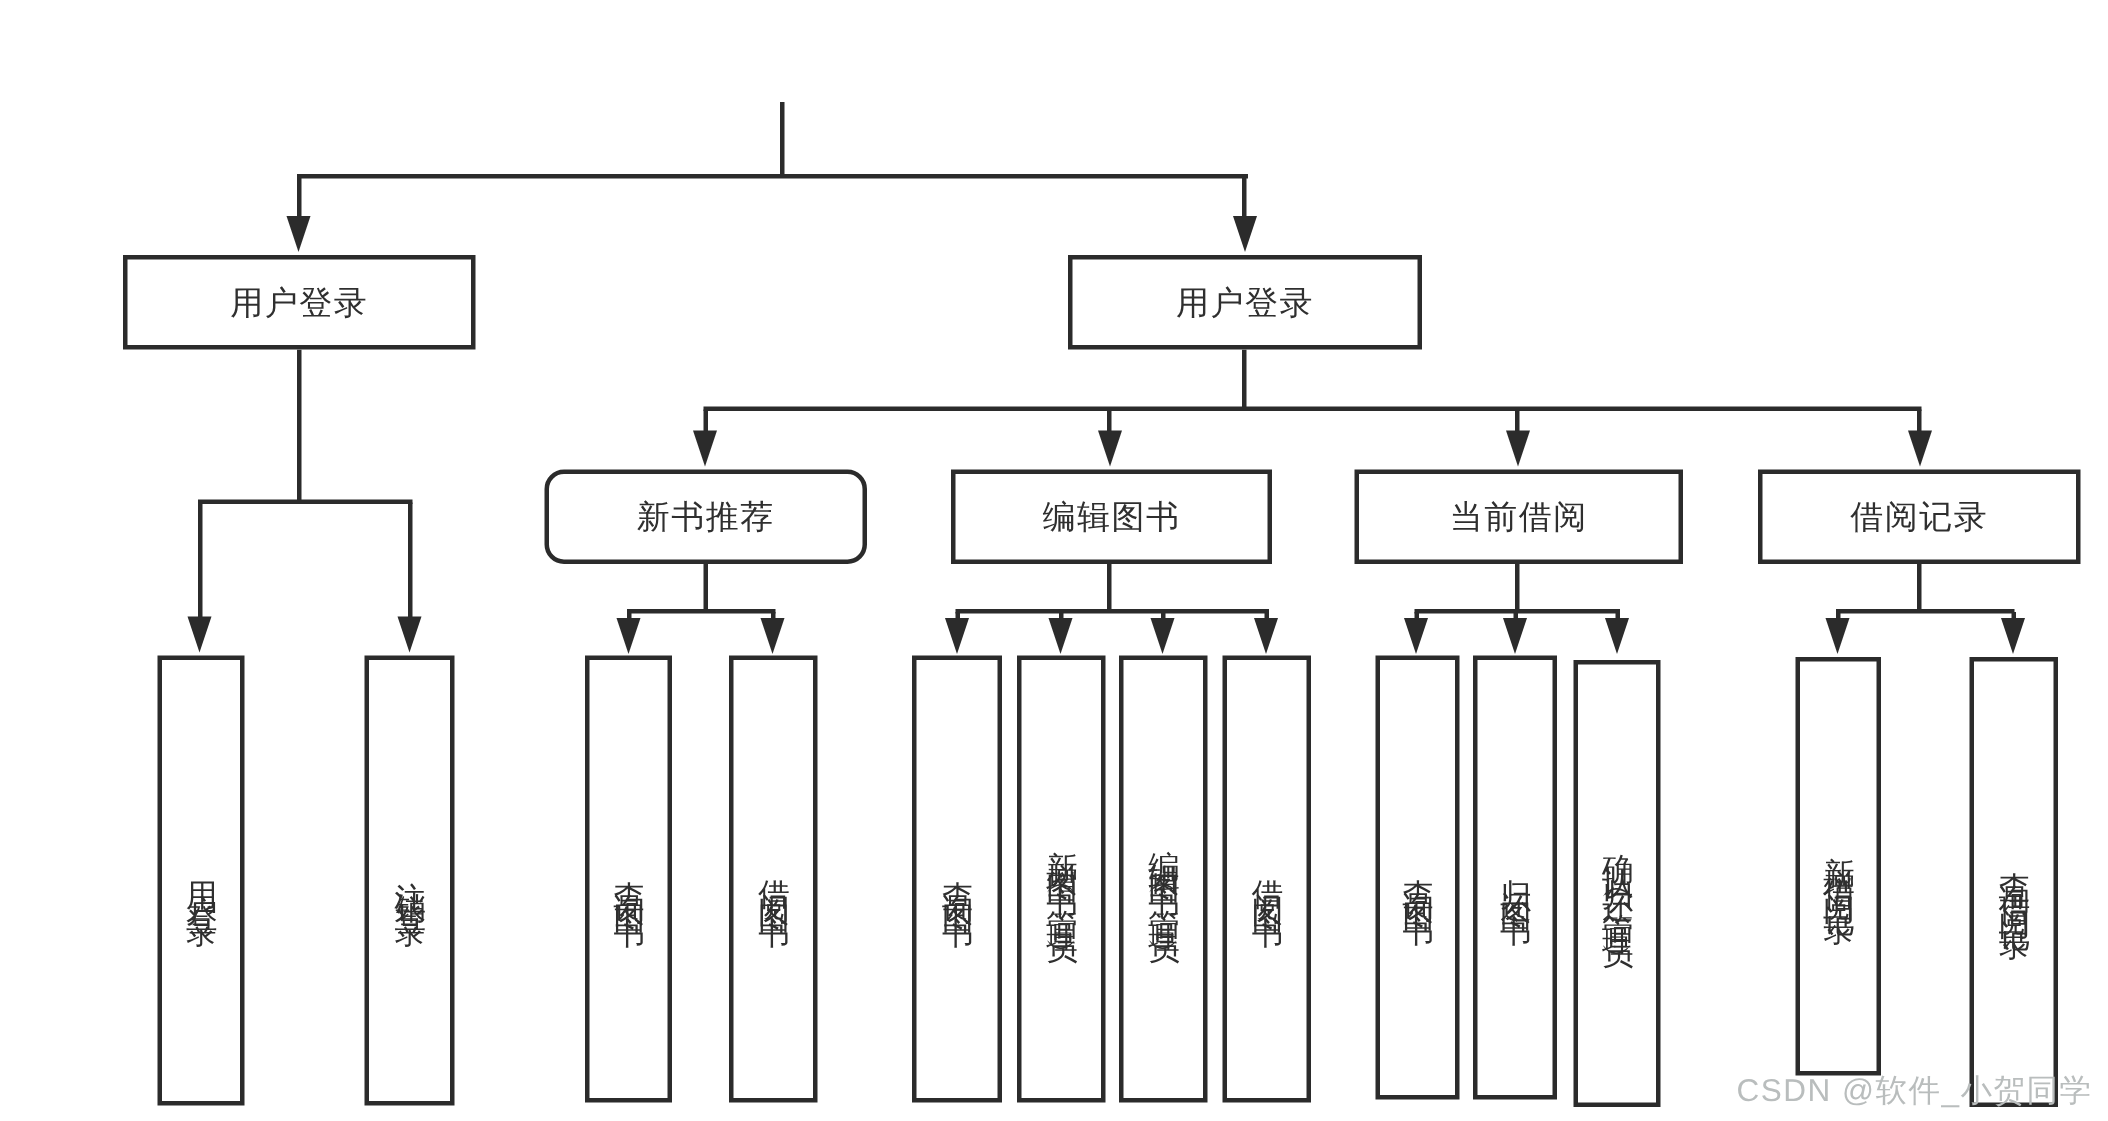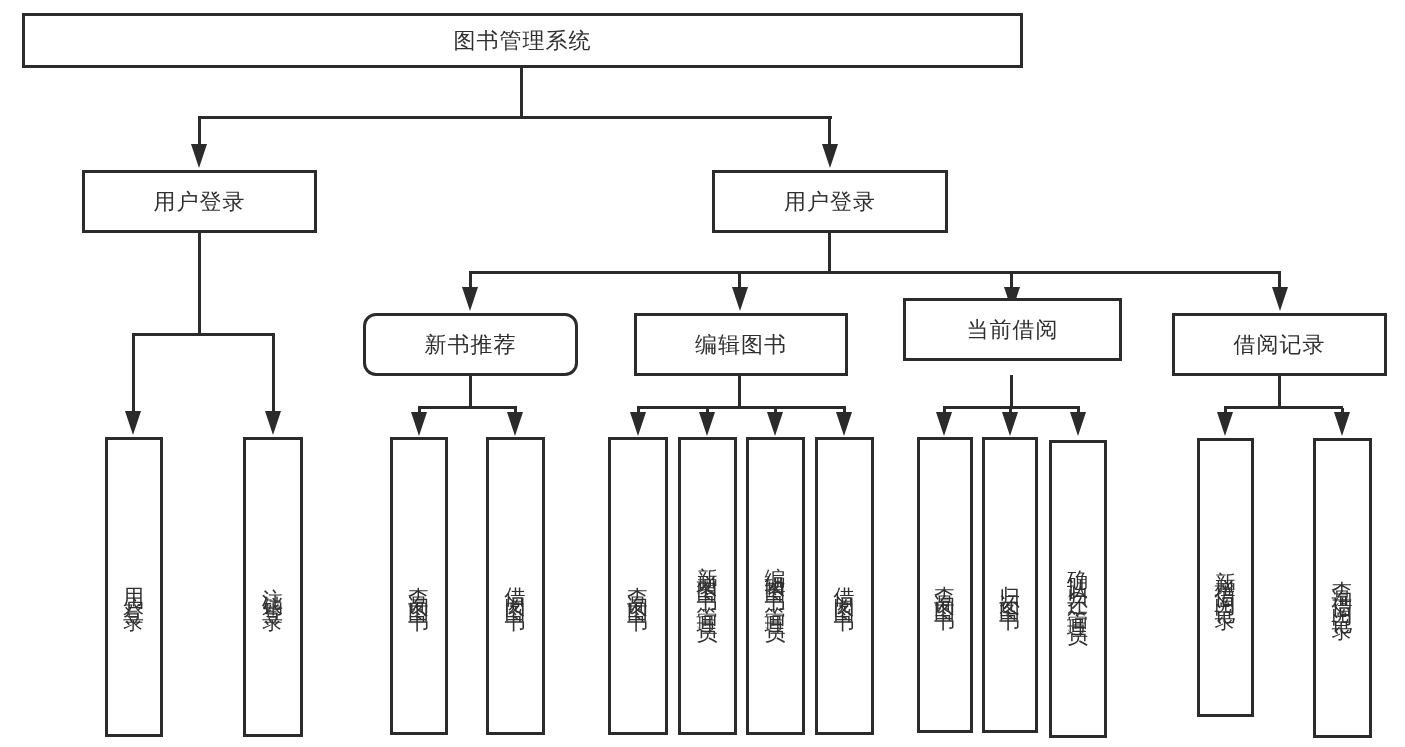--- a/index.html
+++ b/index.html
@@ -123,41 +123,38 @@
   <div class="ar" style="left:1002px;top:412px;"></div>
   <div class="ar" style="left:1070px;top:412px;"></div>
 
   <div class="ln" style="left:1278px;top:375px;width:3px;height:33px;"></div>
   <div class="ln" style="left:1224px;top:406px;width:119px;height:3px;"></div>
   <div class="ln" style="left:1224px;top:408px;width:3px;height:10px;"></div>
   <div class="ln" style="left:1341px;top:408px;width:3px;height:10px;"></div>
   <div class="ar" style="left:1217px;top:412px;"></div>
   <div class="ar" style="left:1334px;top:412px;"></div>
 
-  <div class="hbox" style="left:22px;top:13px;width:1001px;height:55px;">
-    <span>图书管理系统</span>
-  </div>
 
   <div class="hbox" style="left:82px;top:170px;width:235px;height:63px;">
     <span>用户登录</span>
   </div>
 
   <div class="hbox" style="left:712px;top:170px;width:236px;height:63px;">
     <span>用户登录</span>
   </div>
 
   <div class="hbox" style="left:363px;top:313px;width:215px;height:63px;border-radius:13px;">
     <span>新书推荐</span>
   </div>
 
   <div class="hbox" style="left:634px;top:313px;width:214px;height:63px;">
     <span>编辑图书</span>
   </div>
 
-  <div class="hbox" style="left:903px;top:298px;width:219px;height:63px;">
+  <div class="hbox" style="left:903px;top:313px;width:219px;height:63px;">
     <span>当前借阅</span>
   </div>
 
   <div class="hbox" style="left:1172px;top:313px;width:215px;height:63px;">
     <span>借阅记录</span>
   </div>
 
   <div class="vbox" style="left:105px;top:437px;width:58px;height:300px;">
     <span class="vtext">用户登录</span>
   </div>
@@ -195,14 +192,15 @@
     <span class="vtext">确认归还（管理员）</span>
   </div>
 
   <div class="vbox" style="left:1197px;top:438px;width:57px;height:279px;">
     <span class="vtext">新增借阅记录</span>
   </div>
   <div class="vbox" style="left:1313px;top:438px;width:59px;height:300px;">
     <span class="vtext">查询借阅记录</span>
   </div>
 
+  <div class="watermark">CSDN @软件_小贺同学</div>
 
 </div>
 
 </body></html>

